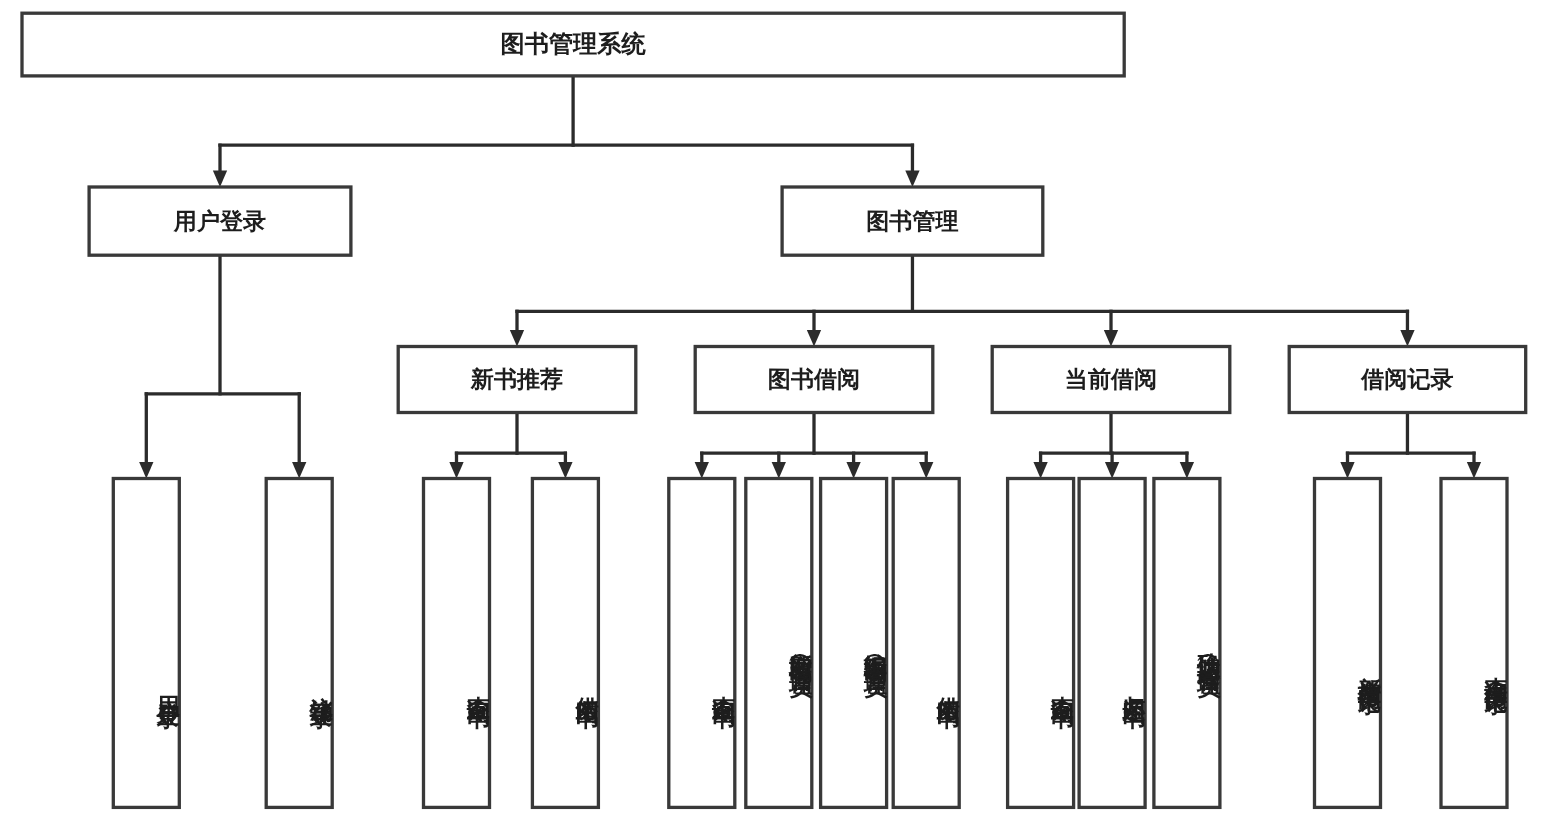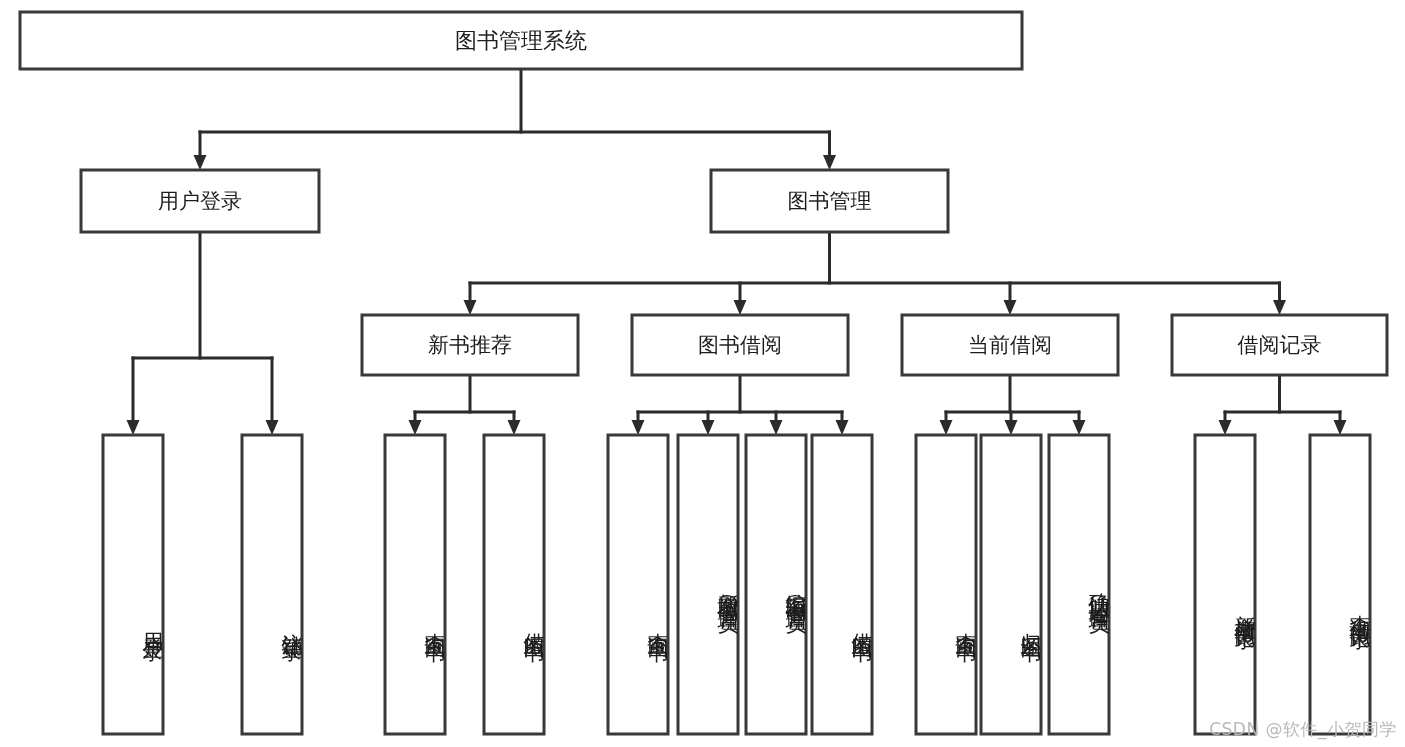--- a/index.html
+++ b/index.html
@@ -11,20 +11,21 @@
     width: 1405px;
     height: 747px;
     font-family: "DejaVu Sans", "Liberation Sans", sans-serif;
     overflow: hidden;
   }
   #diagram-root {
     position: relative;
     width: 1405px;
     height: 747px;
     background: #ffffff;
+    font-weight: bold;
   }
   svg#tree-svg {
     position: absolute;
     left: 0;
     top: 0;
     width: 1405px;
     height: 747px;
     display: block;
   }
   .node-rect {
@@ -233,14 +234,13 @@
       <div class="vlabel" style="left: 678px; top: 445px; width: 60px; height: 289px;">新增图书（管理员）</div>
       <div class="vlabel" style="left: 746px; top: 445px; width: 60px; height: 289px;">编辑图书（管理员）</div>
       <div class="vlabel" style="left: 812px; top: 510px; width: 60px; height: 224px;">借阅图书</div>
       <div class="vlabel" style="left: 916px; top: 510px; width: 60px; height: 224px;">查询图书</div>
       <div class="vlabel" style="left: 981px; top: 510px; width: 60px; height: 224px;">归还图书</div>
       <div class="vlabel" style="left: 1049px; top: 445px; width: 60px; height: 289px;">确认归还（管理员）</div>
       <div class="vlabel" style="left: 1195px; top: 480px; width: 60px; height: 254px;">新增借阅记录</div>
       <div class="vlabel" style="left: 1310px; top: 480px; width: 60px; height: 254px;">查询借阅记录</div>
     </div>
 
-  <div class="watermark">CSDN @软件_小贺同学</div>
 </div>
 
 </body></html>

